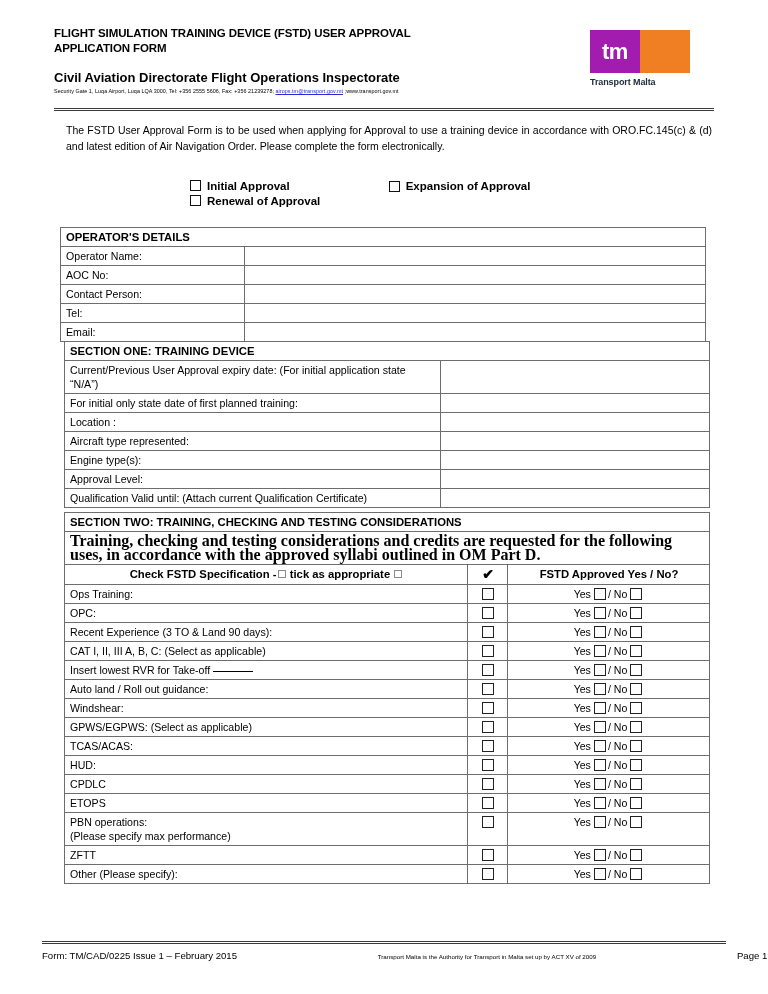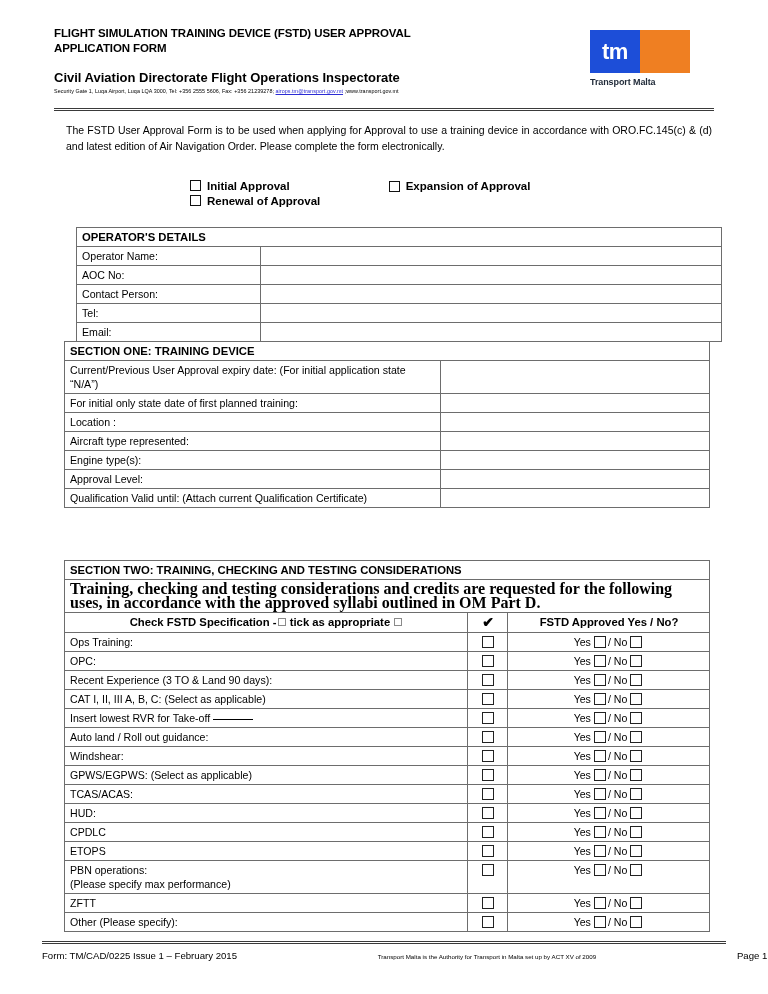--- a/index.html
+++ b/index.html
@@ -68,21 +68,21 @@
     width: 110px;
     margin-top: 4px;
   }
   .logo-row {
     display: flex;
     width: 100px;
     height: 43px;
   }
   .logo-sq-dark {
     width: 50px; height: 43px;
-    background: #1d4ed8;
+    background: #a21caf;
     color: #ffffff;
     font-size: 22px;
     font-weight: bold;
     line-height: 43px;
     text-align: center;
     letter-spacing: -0.5px;
   }
   .logo-sq-orange {
     width: 50px; height: 43px;
     background: #ef7f22;
@@ -156,23 +156,23 @@
   }
   td.sec-head {
     background: #d9d9d9;
     font-weight: bold;
     font-size: 11.3px;
     padding: 3px 4px 3px 6px;
     border: 1.3px solid #555;
   }
   td.blank-cell { background: #ffffff; }
 
-  .tbl-operator { position: absolute; left: 76px; top: 227px; }
+  .tbl-operator { position: absolute; left: 60px; top: 227px; }
   .tbl-section1 { position: absolute; left: 64px; top: 341px; }
-  .tbl-section2 { position: absolute; left: 64px; top: 560px; }
+  .tbl-section2 { position: absolute; left: 64px; top: 512px; }
 
   td.intro2 {
     font-weight: bold;
     font-size: 16px;
     line-height: 15px;
     padding: 2px 5px 3px 6px;
     font-family: Liberation Serif, serif;
   }
   td.colhead {
     font-weight: bold;

